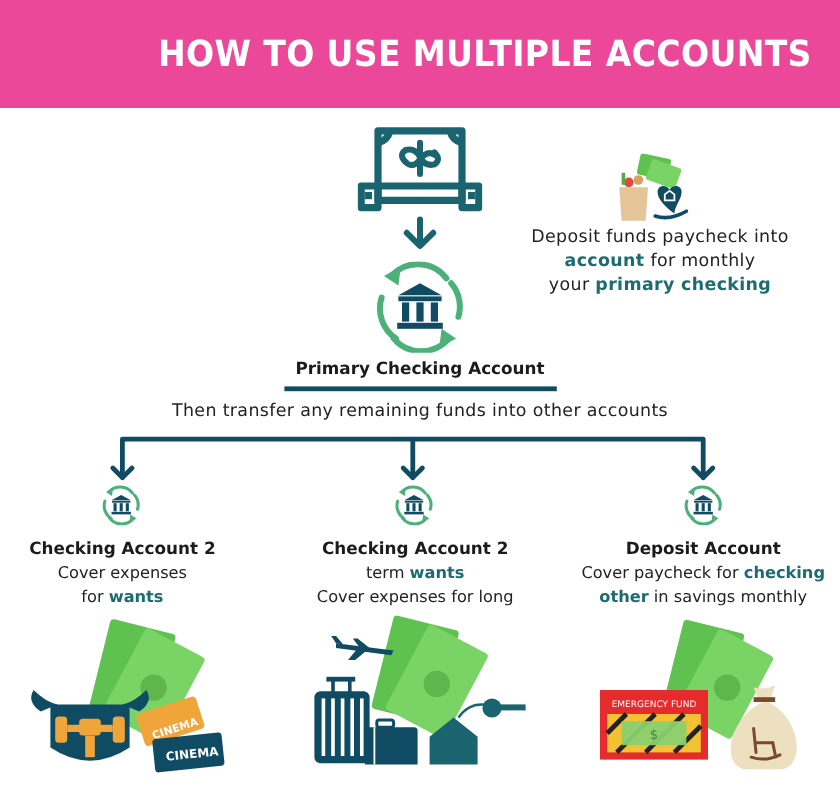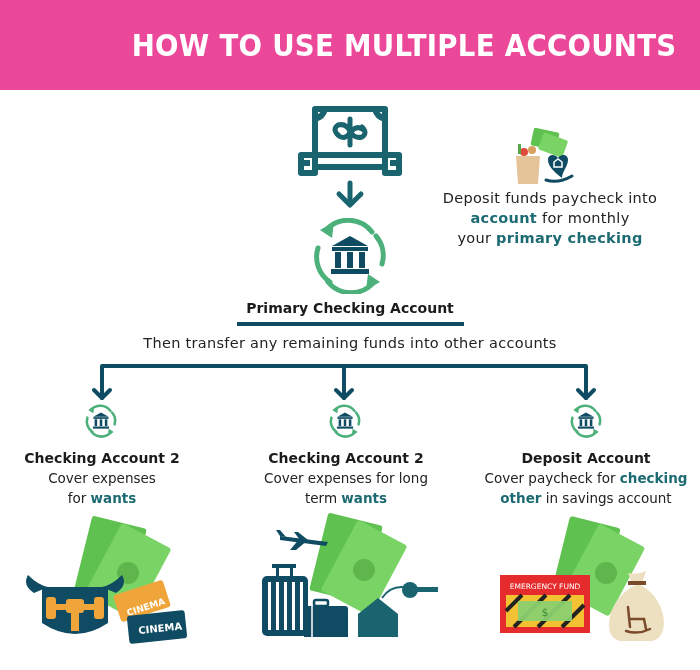--- a/index.html
+++ b/index.html
@@ -169,28 +169,28 @@
 </svg>
 
 <div class="abs acct" style="left:-8px;top:448px">
   <div class="title">Checking Account 2</div>
   <div class="desc">Cover expenses</div>
   <div class="desc"><span>for </span><span class="teal">wants</span></div>
 </div>
 
 <div class="abs acct" style="left:236px;top:448px">
   <div class="title">Checking Account 2</div>
+  <div class="desc"><span>term </span><span class="teal">wants</span></div>
   <div class="desc">Cover expenses for long</div>
-  <div class="desc"><span>term </span><span class="teal">wants</span></div>
 </div>
 
 <div class="abs acct" style="left:476px;top:448px">
   <div class="title">Deposit Account</div>
   <div class="desc"><span>Cover paycheck for </span><span class="teal">checking</span></div>
-  <div class="desc"><span class="teal">other</span><span> in savings account</span></div>
+  <div class="desc"><span class="teal">other</span><span> in savings monthly</span></div>
 </div>
 
 <svg class="abs" style="left:20px;top:515px" width="180" height="135" viewBox="0 0 180 135">
   <g>
     <rect x="62" y="6" width="56" height="80" rx="3" fill="#5fc14f" transform="rotate(14 90 46)"></rect>
     <rect x="80" y="16" width="56" height="80" rx="3" fill="#7ad465" transform="rotate(28 108 56)"></rect>
     <circle cx="108" cy="58" r="11" fill="#5fb64c"></circle>
   </g>
   <g>
     <path d="M14 78 Q2 70 8 60 Q18 70 28 72 Z" fill="#0f4c63"></path>

